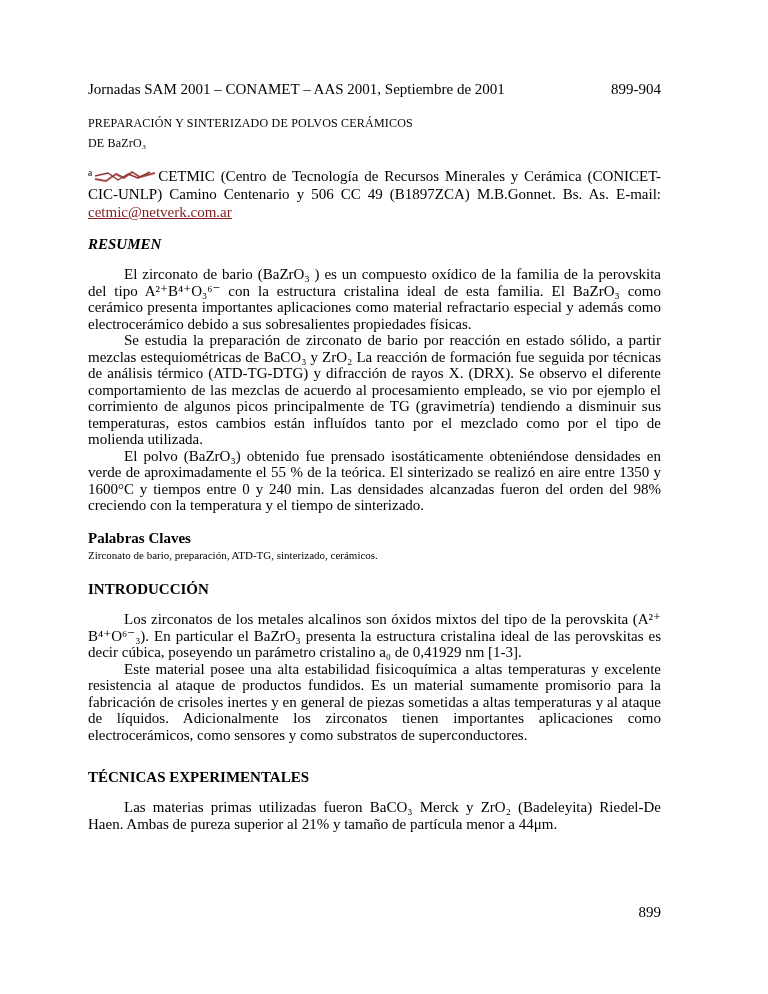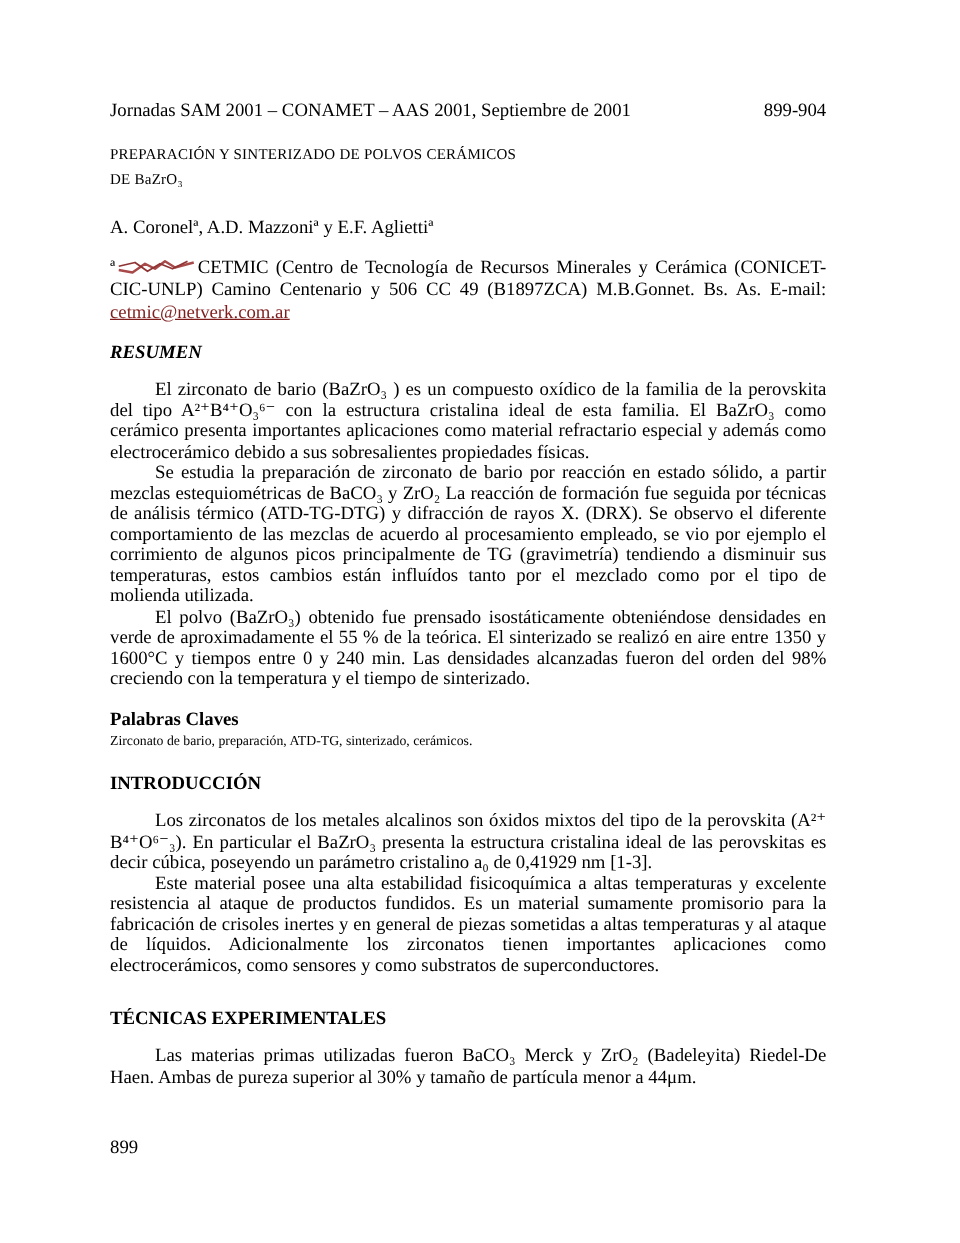--- a/index.html
+++ b/index.html
@@ -68,42 +68,41 @@
     text-align: justify;
     text-indent: 36px;
   }
   .para.first { margin-top: 13px; }
   .keywords {
     margin: 0;
     font-size: 11px;
     line-height: 16.5px;
   }
   .page-number {
-    margin-top: 40px;
-    text-align: left;
+    margin-top: 72px;
+    text-align: right;
     font-size: 15px;
   }
 </style>
 </head>
 <body>
 
 <div class="page">
   <div class="content">
 
     <div class="header-row">
       <span>Jornadas SAM 2001 – CONAMET – AAS 2001, Septiembre de 2001</span>
       <span>899-904</span>
     </div>
 
     <div class="paper-title">
       <div>PREPARACIÓN Y SINTERIZADO DE POLVOS CERÁMICOS</div>
       <div>DE BaZrO₃</div>
     </div>
 
-    <div class="authors">A. Coronelª, A.D. Mazzoniª y E.F. Agliettiª</div>
 
     <div class="affiliation">
       <span>ª</span><span class="logo"><svg width="62" height="16" viewBox="0 0 62 16" xmlns="http://www.w3.org/2000/svg">
             <path d="M1 11 L12 13 L22 6 L30 10 L38 4 L46 9 L61 5" stroke="#a84a4a" fill="none" stroke-width="2" stroke-linejoin="round"></path>
             <path d="M1 8 L14 5 L24 12 L34 6 L44 10 L56 4" stroke="#8f3434" fill="none" stroke-width="1.4" stroke-linejoin="round"></path>
           </svg></span><span>CETMIC (Centro de Tecnología de Recursos Minerales y Cerámica (CONICET-CIC-UNLP) Camino Centenario y 506 CC 49 (B1897ZCA) M.B.Gonnet. Bs. As. E-mail: </span><a href="#" style="color:#7f1d1d">cetmic@netverk.com.ar</a>
     </div>
 
     <div class="sec-heading mt-resumen">RESUMEN</div>
     <p class="para first">El zirconato de bario (BaZrO₃ ) es un compuesto oxídico de la familia de la perovskita del tipo A²⁺B⁴⁺O₃⁶⁻ con la estructura cristalina ideal de esta familia. El BaZrO₃ como cerámico presenta importantes aplicaciones como material refractario especial y además como  electrocerámico debido a sus sobresalientes propiedades físicas.</p>
@@ -111,18 +110,18 @@
     <p class="para">El polvo (BaZrO₃) obtenido fue prensado isostáticamente obteniéndose densidades en verde de aproximadamente el 55 % de la teórica.  El sinterizado se realizó en aire entre 1350 y 1600°C y  tiempos entre 0 y 240 min.  Las densidades alcanzadas fueron del orden del 98% creciendo con la temperatura y el tiempo de sinterizado.</p>
 
     <div class="sec-heading mt-palabras">Palabras Claves</div>
     <p class="keywords">Zirconato de bario, preparación, ATD-TG, sinterizado, cerámicos.</p>
 
     <div class="sec-heading mt-intro">INTRODUCCIÓN</div>
     <p class="para first">Los zirconatos de los metales alcalinos son óxidos mixtos del tipo de la perovskita (A²⁺ B⁴⁺O⁶⁻₃). En particular el BaZrO₃ presenta la estructura cristalina ideal de las perovskitas es decir cúbica, poseyendo un parámetro cristalino a₀ de 0,41929 nm [1-3].</p>
     <p class="para">Este material posee una alta estabilidad fisicoquímica a altas temperaturas y excelente resistencia al ataque de productos fundidos.  Es un material sumamente promisorio para la fabricación de crisoles inertes y en general de piezas sometidas a altas temperaturas y al ataque de líquidos.  Adicionalmente los zirconatos tienen importantes aplicaciones como electrocerámicos, como sensores y como substratos de superconductores.</p>
 
     <div class="sec-heading mt-tecnicas">TÉCNICAS EXPERIMENTALES</div>
-    <p class="para first">Las materias primas utilizadas fueron BaCO₃ Merck y ZrO₂ (Badeleyita) Riedel-De Haen.  Ambas de pureza superior al 30% y tamaño de partícula menor a 44μm.</p>
+    <p class="para first">Las materias primas utilizadas fueron BaCO₃ Merck y ZrO₂ (Badeleyita) Riedel-De Haen.  Ambas de pureza superior al 21% y tamaño de partícula menor a 44μm.</p>
 
     <div class="page-number">899</div>
 
   </div>
 </div>
 
 </body></html>

